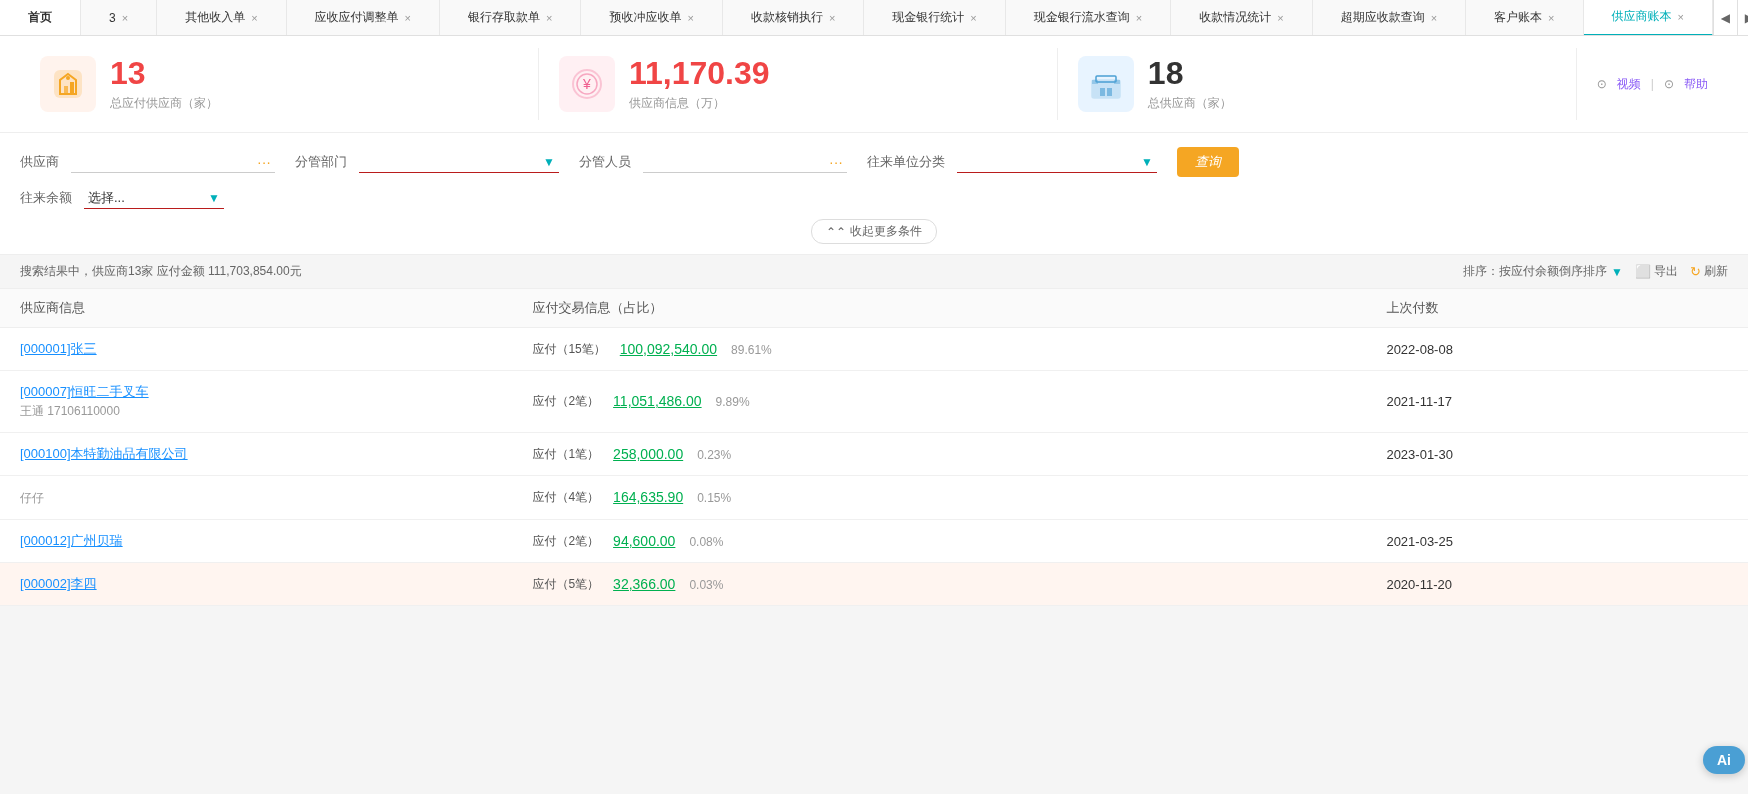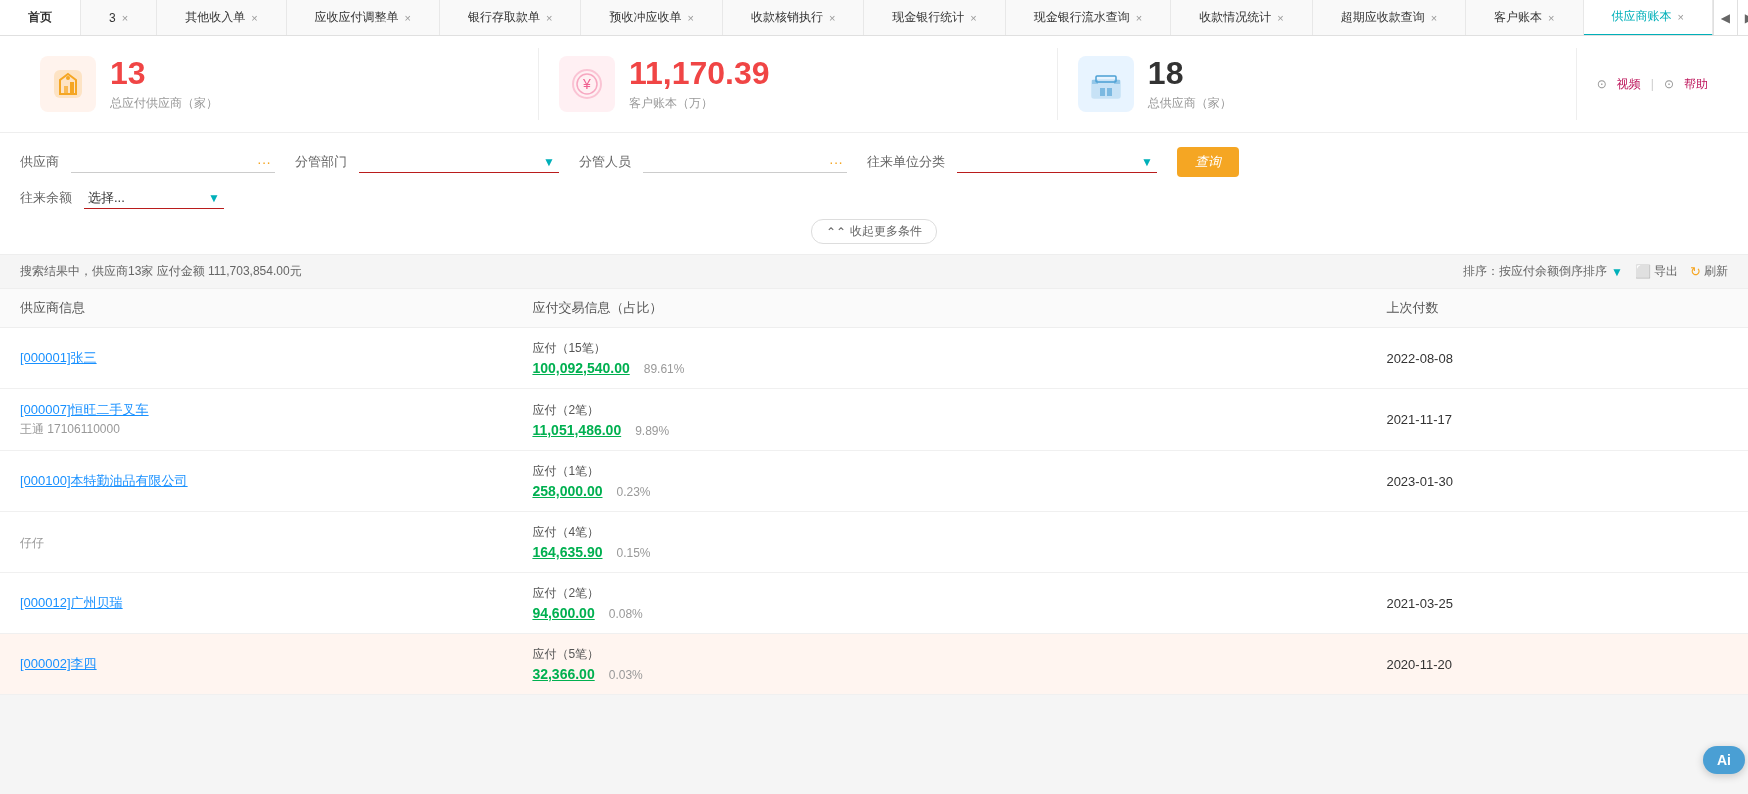--- a/index.html
+++ b/index.html
@@ -94,21 +94,21 @@
     .card-label { font-size: 12px; color: #999; margin-top: 4px; }
     .summary-right {
       display: flex;
       flex-direction: column;
       align-items: flex-end;
       padding: 8px 20px;
       font-size: 12px;
       color: #666;
       gap: 6px;
     }
-    .summary-right a { color: #be185d; text-decoration: none; }
+    .summary-right a { color: #8b5cf6; text-decoration: none; }
 
     
     .filter-area {
       background: #fff;
       padding: 14px 20px 10px;
       border-bottom: 1px solid #eee;
     }
     .filter-row {
       display: flex;
       align-items: center;
@@ -269,31 +269,31 @@
       cursor: pointer;
       font-size: 13px;
     }
     .supplier-contact {
       font-size: 12px;
       color: #999;
       margin-top: 2px;
     }
     .payable-info {
       display: flex;
-      flex-direction: column;
-      gap: 3px;
+      flex-direction: row;
+      gap: 14px;
     }
     .payable-label {
       font-size: 12px;
       color: #555;
     }
     .payable-amount {
       font-size: 14px;
       color: #00b050;
-      font-weight: 700;
+      font-weight: 400;
       text-decoration: underline;
       cursor: pointer;
     }
     .payable-percent {
       margin-left: 14px;
       font-size: 12px;
       color: #999;
     }
     .payable-row {
       display: flex;
@@ -389,21 +389,21 @@
   <div class="summary-card">
     <div class="card-icon icon-pink">
       <svg width="36" height="36" viewBox="0 0 36 36">
         <circle cx="18" cy="18" r="14" fill="none" stroke="#f06090" stroke-width="2" opacity="0.3"></circle>
         <text x="18" y="23" text-anchor="middle" font-size="14" fill="#f06090">¥</text>
         <circle cx="18" cy="18" r="10" fill="none" stroke="#f06090" stroke-width="1.5" opacity="0.5"></circle>
       </svg>
     </div>
     <div class="card-info">
       <span class="card-number">11,170.39</span>
-      <span class="card-label">客户账本（万）</span>
+      <span class="card-label">供应商信息（万）</span>
     </div>
   </div>
 
   <div class="summary-card">
     <div class="card-icon icon-blue">
       <svg width="36" height="36" viewBox="0 0 36 36">
         <rect x="4" y="14" width="28" height="18" rx="2" fill="#4a9fd4" opacity="0.2" stroke="#4a9fd4" stroke-width="1.5"></rect>
         <rect x="8" y="10" width="20" height="6" rx="1" fill="none" stroke="#4a9fd4" stroke-width="1.5"></rect>
         <rect x="12" y="22" width="5" height="8" fill="#4a9fd4" opacity="0.6"></rect>
         <rect x="19" y="22" width="5" height="8" fill="#4a9fd4" opacity="0.6"></rect>

